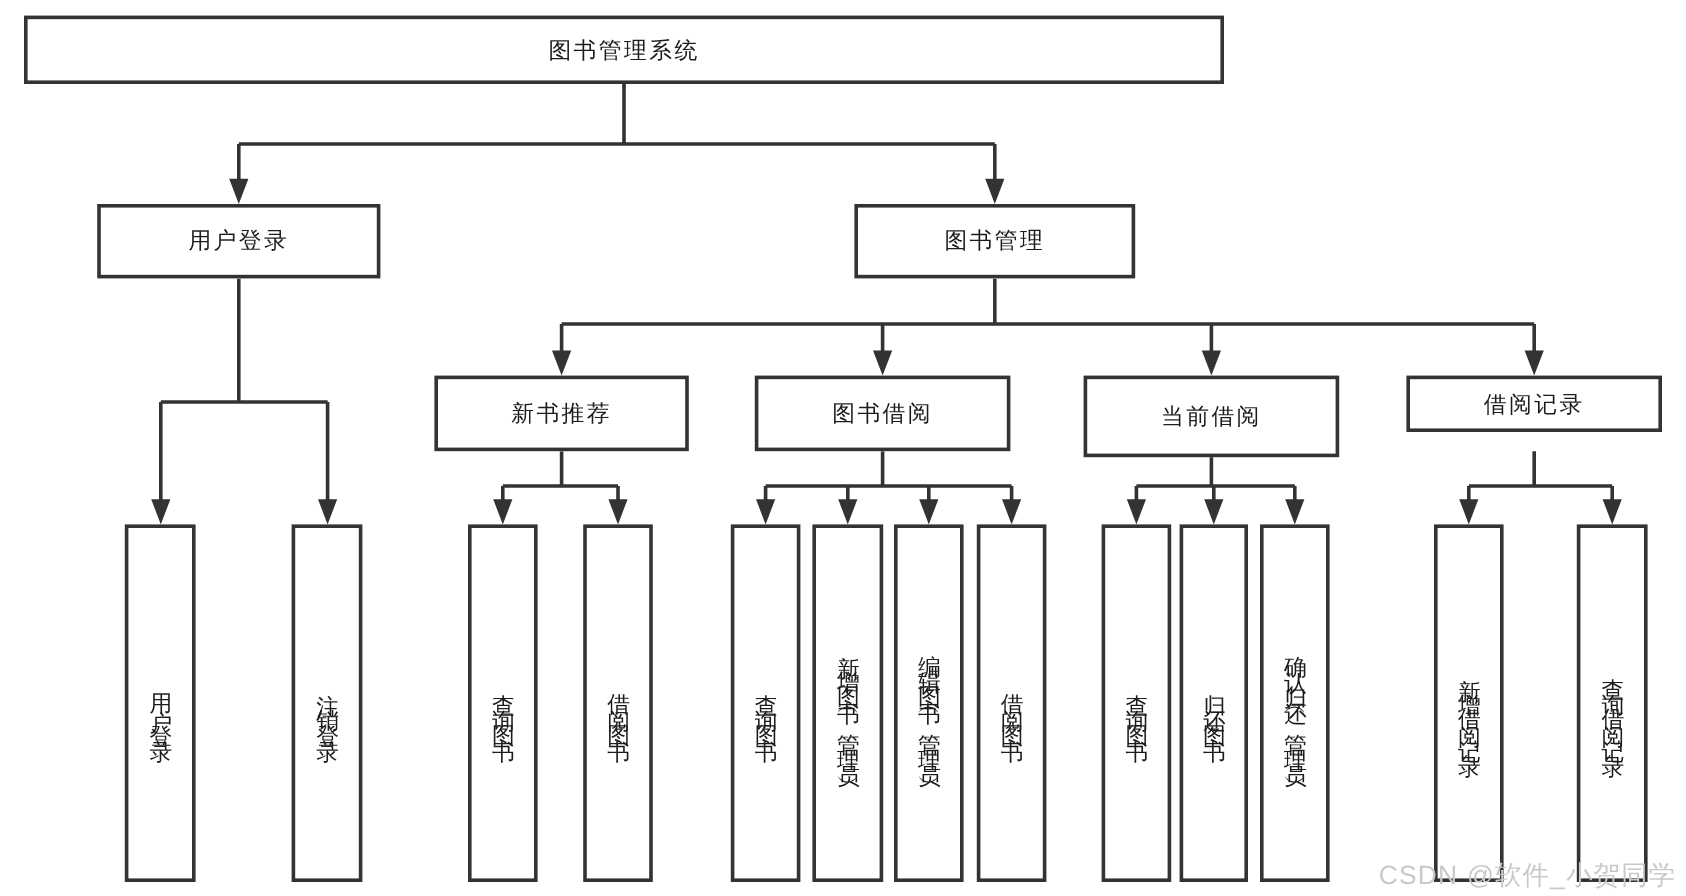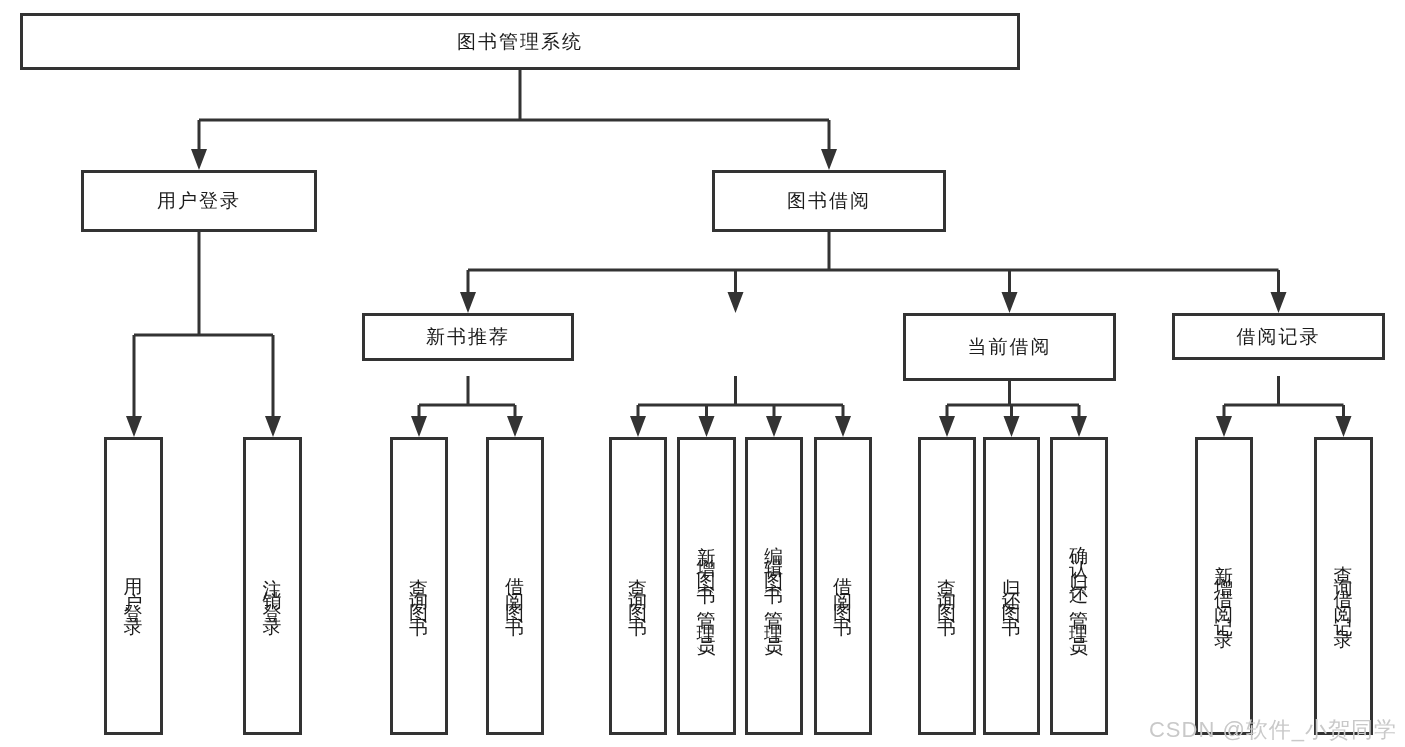--- a/index.html
+++ b/index.html
@@ -78,23 +78,24 @@
       M947 437 L939 416 L955 416 Z
       M1011.5 437 L1003.5 416 L1019.5 416 Z
       M1079 437 L1071 416 L1087 416 Z
       M1224 437 L1216 416 L1232 416 Z
       M1343.5 437 L1335.5 416 L1351.5 416 Z"></path>
   </svg>
 
   <div class="node" style="left:20px;top:13px;width:1000px;height:57px">图书管理系统</div>
 
   <div class="node" style="left:81px;top:170px;width:236px;height:62px">用户登录</div>
-  <div class="node" style="left:712px;top:170px;width:234px;height:62px">图书借阅</div>
+  <div class="node" style="left:712px;top:170px;width:234px;height:62px">图书管理</div>
 
-  <div class="node" style="left:362px;top:313px;width:212px;height:48px">新书推荐</div>
+  <div class="node" style="left:362px;top:313px;width:212px;height:63px">新书推荐</div>
+  <div class="node" style="left:629px;top:313px;width:213px;height:63px">图书借阅</div>
   <div class="node" style="left:903px;top:313px;width:213px;height:68px">当前借阅</div>
   <div class="node" style="left:1172px;top:313px;width:213px;height:47px">借阅记录</div>
 
   <div class="node v" style="left:104px;top:437px;width:59px;height:298px">用户登录</div>
   <div class="node v" style="left:243px;top:437px;width:59px;height:298px">注销登录</div>
 
   <div class="node v" style="left:390px;top:437px;width:58px;height:298px">查询图书</div>
   <div class="node v" style="left:486px;top:437px;width:58px;height:298px">借阅图书</div>
 
   <div class="node v" style="left:609px;top:437px;width:58px;height:298px">查询图书</div>

